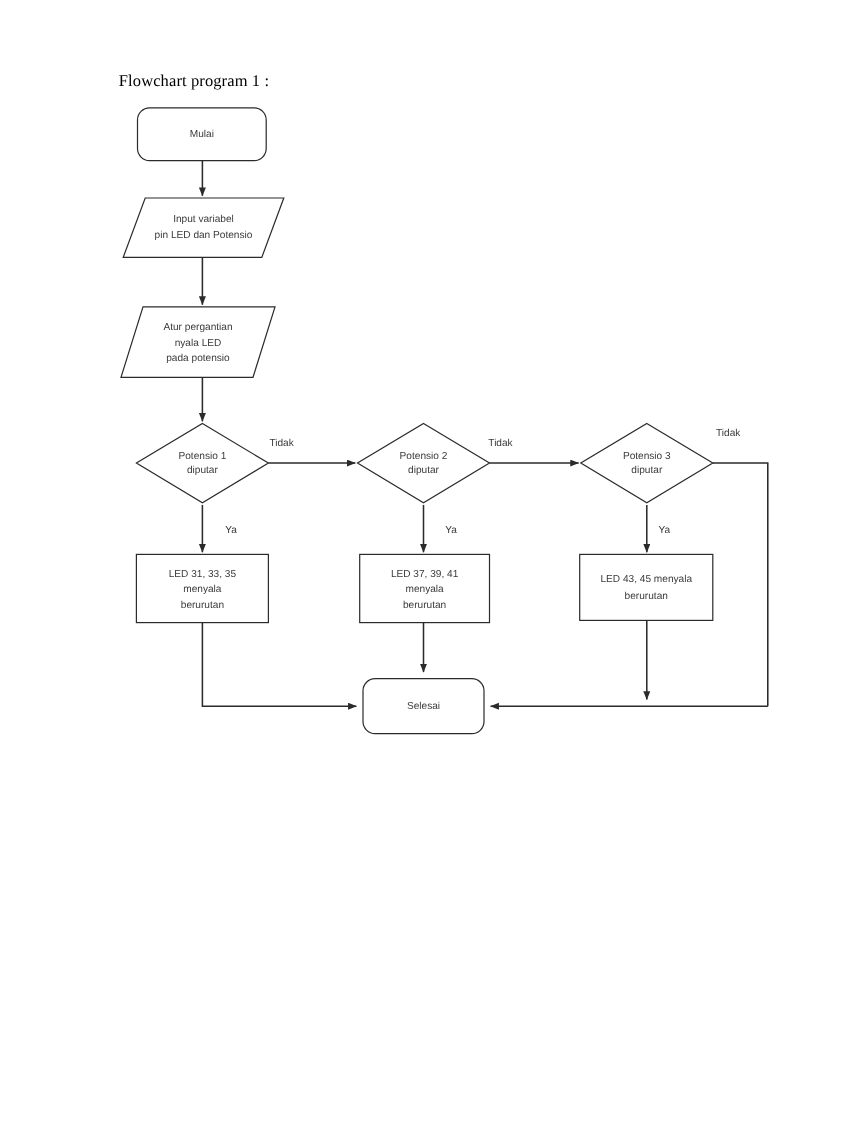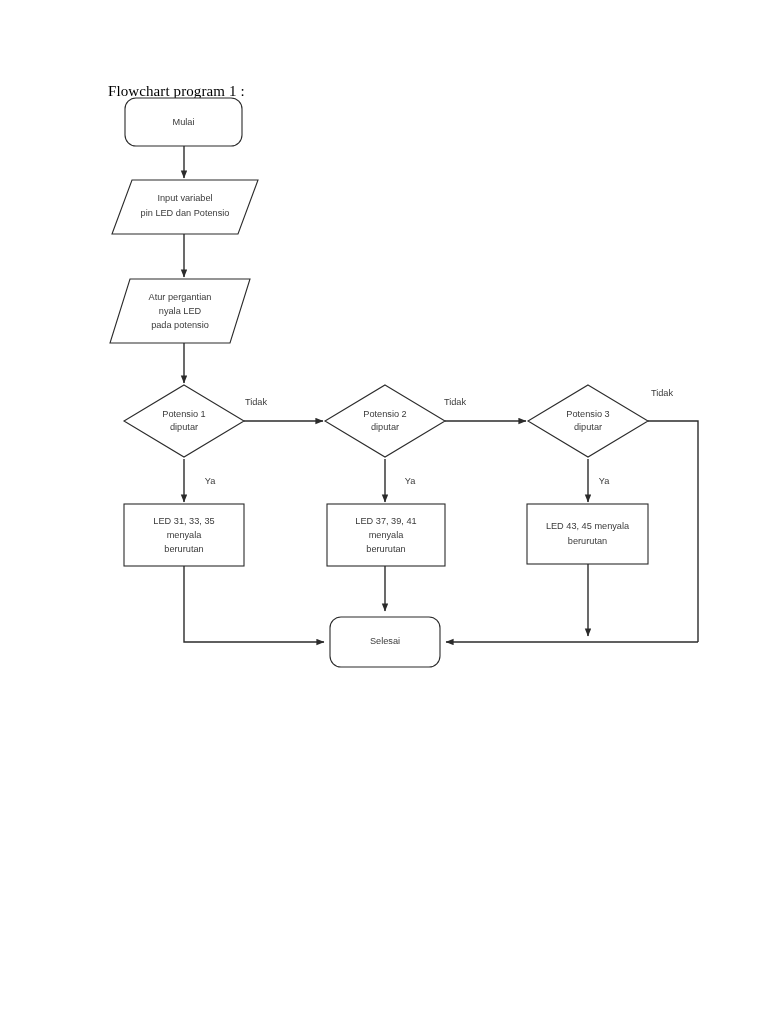--- a/index.html
+++ b/index.html
@@ -16,21 +16,21 @@
     font-family: "Liberation Sans", sans-serif;
   }
   #page {
     position: absolute;
     inset: 0;
     background: #ffffff;
   }
   .doc-title {
     position: absolute;
     left: 108px;
-    top: 83px;
+    top: 66px;
     font-family: "Liberation Serif", serif;
     font-size: 15px;
     color: #000000;
     white-space: pre;
     letter-spacing: 0.1px;
     text-align: right;
   }
   #flow-svg {
     position: absolute;
     left: 0;

